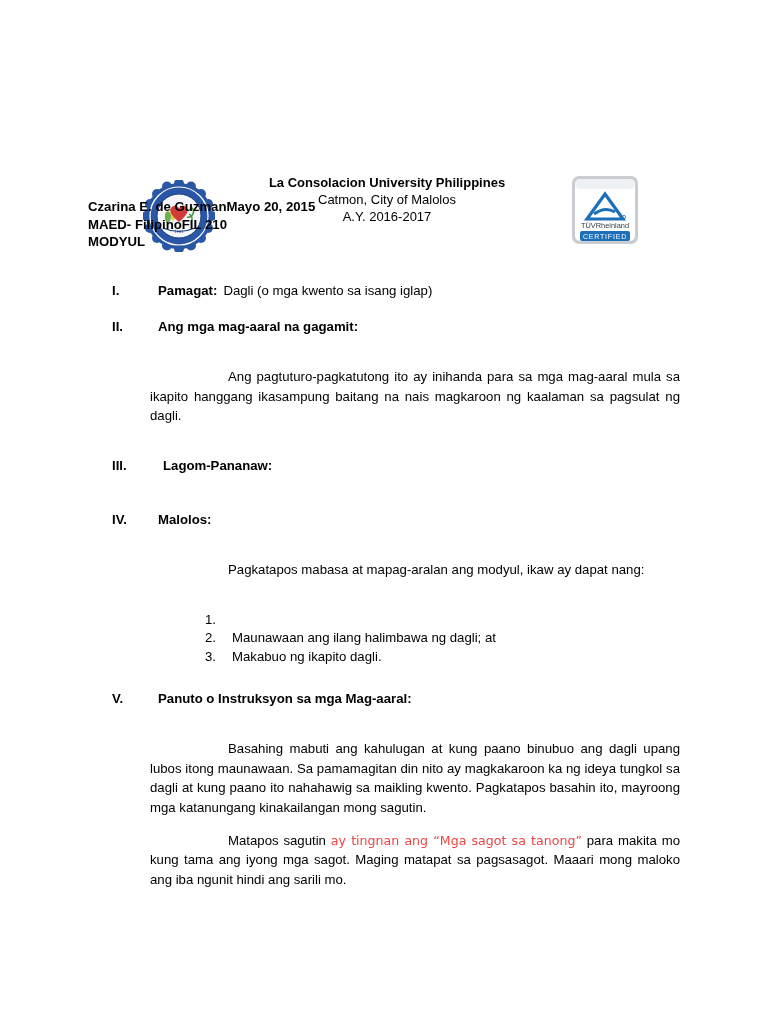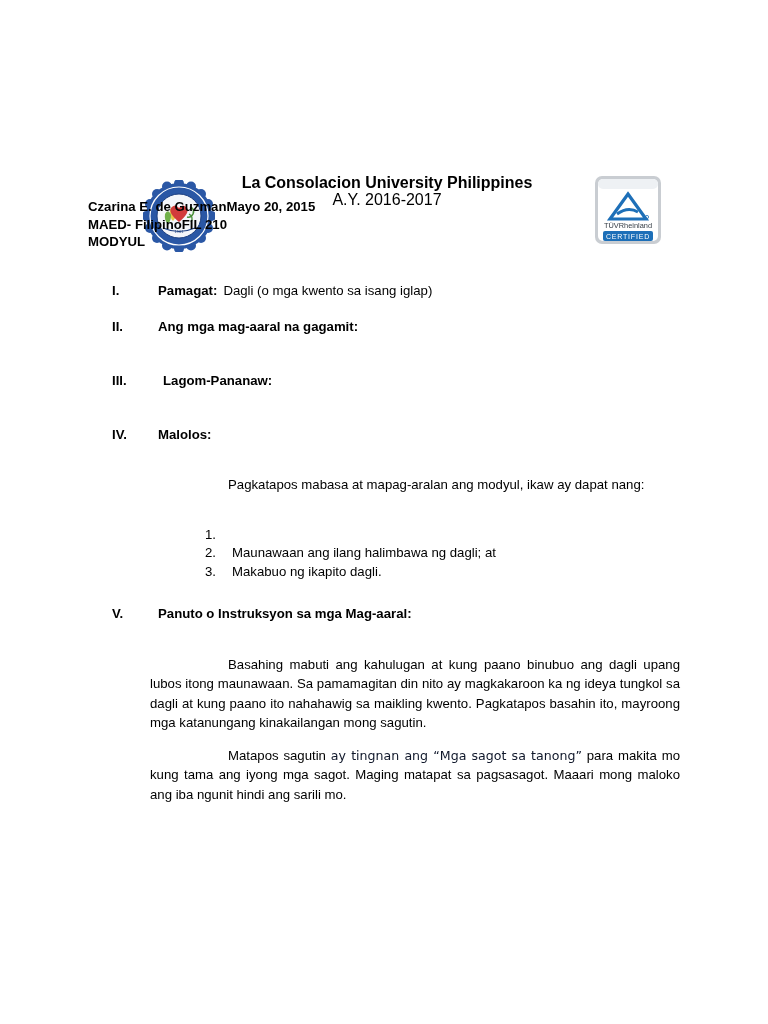--- a/index.html
+++ b/index.html
@@ -36,36 +36,36 @@
   .seal {
     position: absolute;
     left: 143px;
     top: 96px;
     width: 72px;
     height: 72px;
   }
 
   .tuv {
     position: absolute;
-    left: 593px;
+    left: 570px;
     top: 90px;
     width: 70px;
     height: 72px;
   }
 
   .header-text {
     position: absolute;
     left: 222px;
     top: 90px;
     width: 330px;
     text-align: center;
     line-height: 17px;
   }
   .header-text .ht-line {
-    font-size: 16px;
+    font-size: 13px;
     white-space: nowrap;
   }
   .header-text .ht-bold {
     font-weight: bold;
   }
 
   
   .meta {
     position: absolute;
     left: 88px;
@@ -140,21 +140,21 @@
   .obj-list .num {
     width: 27px;
     flex: 0 0 27px;
   }
   .gap-m { height: 18px; }
   .gap-l { height: 24px; }
 
   
   .alt-face {
     font-family: "DejaVu Sans", sans-serif;
-    color: #0f172a;
+    color: #ef4444;
     font-size: 12.6px;
   }
 
   
   .seal svg, .tuv svg { display: block; }
 </style>
 </head>
 <body>
 
 <div class="page">
@@ -192,20 +192,21 @@
           <path d="M47 27 q5 2 3 7 q-2 4 -6 3" fill="none" stroke="#4a8f3a" stroke-width="1.6"></path>
           <path d="M46 34 q5 3 2 8" fill="none" stroke="#4a8f3a" stroke-width="1.4"></path>
           <path d="M20 48 q16 7 32 0" fill="none" stroke="#1d3f80" stroke-width="1.2"></path>
           <text x="36" y="53" font-size="4" text-anchor="middle" fill="#1d3f80" font-family="Liberation Sans, sans-serif">1961</text>
         </g>
       </svg>
     </div>
 
     <div class="header-text">
       <div class="ht-line ht-bold">La Consolacion University Philippines</div>
+      <div class="ht-line">Catmon, City of Malolos</div>
       <div class="ht-line">A.Y. 2016-2017</div>
     </div>
 
     <div class="tuv">
       <svg viewBox="0 0 70 72" width="70" height="72" aria-hidden="true">
         <rect x="2" y="2" width="66" height="68" rx="7" fill="#c9cdd2"></rect>
         <rect x="5" y="5" width="60" height="62" rx="5" fill="#ffffff"></rect>
         <rect x="5" y="5" width="60" height="10" rx="5" fill="#eef1f4"></rect>
         <path d="M35 20 L53 45 L17 45 Z" fill="none" stroke="#1d6fb8" stroke-width="3.2"></path>
         <path d="M24 40 q11 -8 21 -2" fill="none" stroke="#1d6fb8" stroke-width="3"></path>
@@ -242,20 +243,21 @@
 
     <div class="gap-m"></div>
 
     <div class="section-head">
       <span class="numeral">II.</span>
       <span class="headtext">Ang mga mag-aaral na gagamit:</span>
     </div>
 
     <div class="gap-m"></div>
 
+    <p class="para">Ang pagtuturo-pagkatutong ito ay inihanda para sa mga mag-aaral mula sa ikapito hanggang ikasampung baitang na nais magkaroon ng kaalaman sa pagsulat ng dagli.</p>
 
     <div class="gap-m"></div>
 
     <div class="section-head indent-extra">
       <span class="numeral">III.</span>
       <span class="headtext">Lagom-Pananaw:</span>
     </div>
 
     <div class="gap-m"></div>
 

